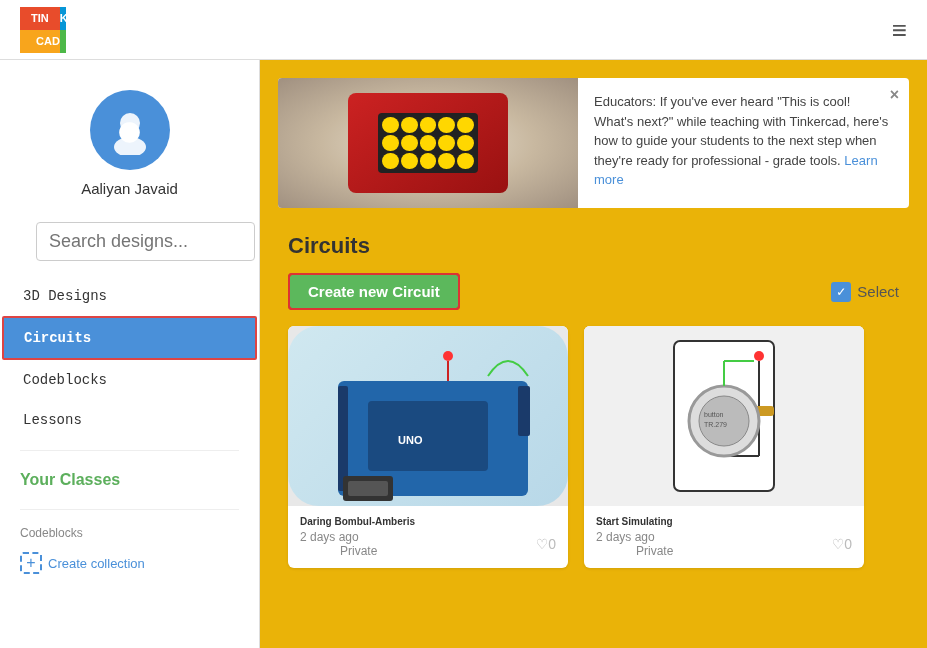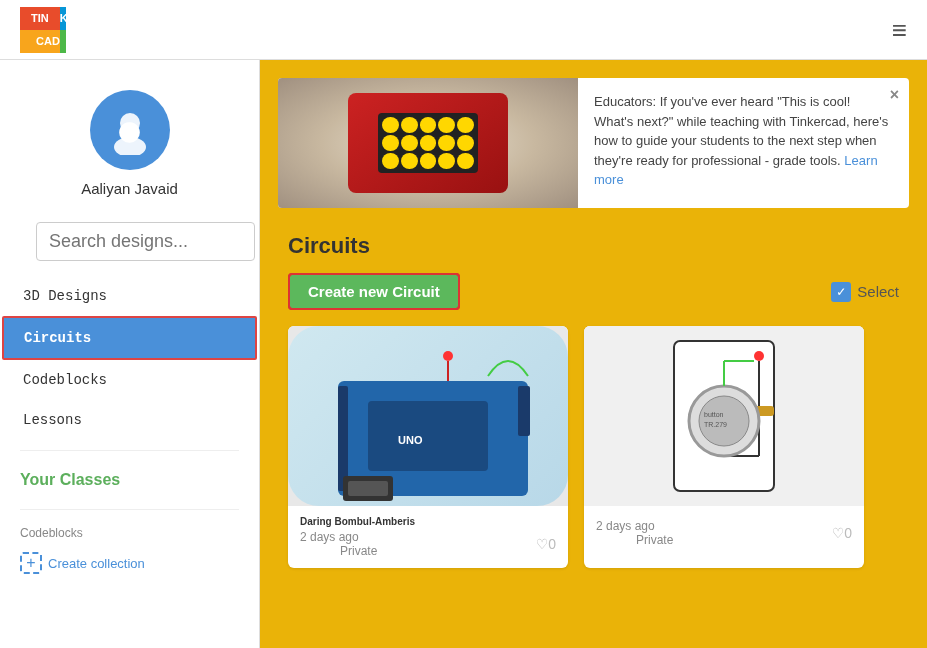--- a/index.html
+++ b/index.html
@@ -315,20 +315,21 @@
                 <circle cx="140" cy="95" r="25" fill="#bbb" stroke="#888" stroke-width="1"></circle>
                 <text x="120" y="91" font-size="7" fill="#555">button</text>
                 <text x="120" y="101" font-size="7" fill="#555">TR.279</text>
 
                 <line x1="140" y1="60" x2="140" y2="35" stroke="#44cc44" stroke-width="2"></line>
                 <line x1="140" y1="35" x2="170" y2="35" stroke="#44cc44" stroke-width="2"></line>
               </svg>
             </div>
           </div>
           <div class="card-info">
+            <div class="card-title">Start Simulating</div>
             <div class="card-meta">
               <div>
                 <span>2 days ago</span><br>
                 <span class="card-privacy">Private</span>
               </div>
               <span class="heart-icon">♡<span>0</span></span>
             </div>
           </div>
         </div>
 

